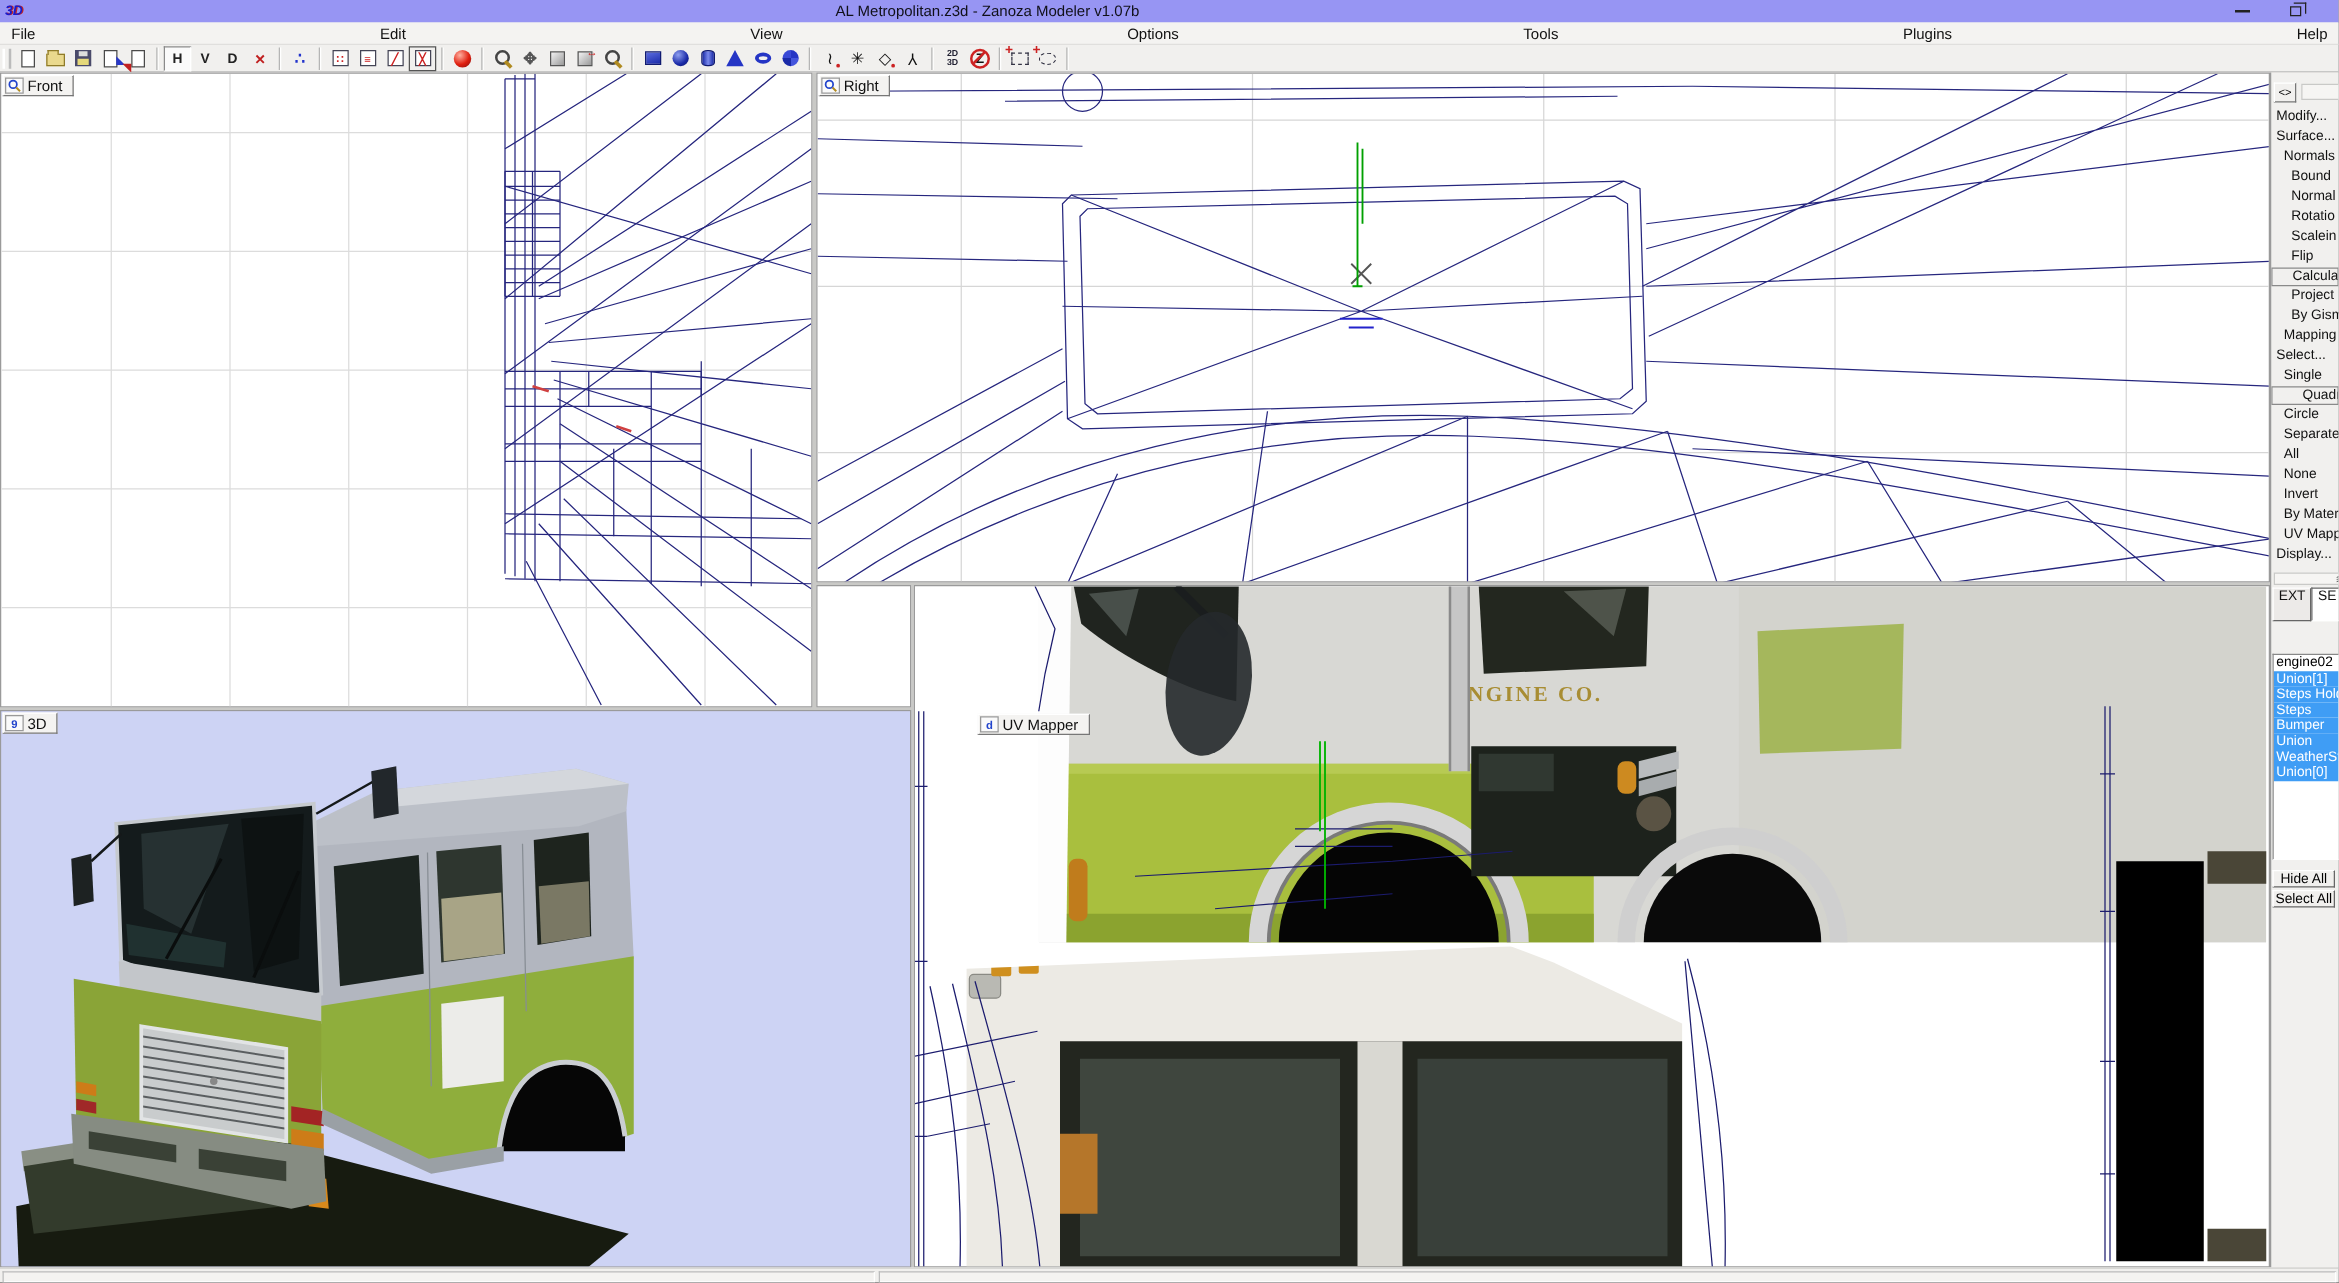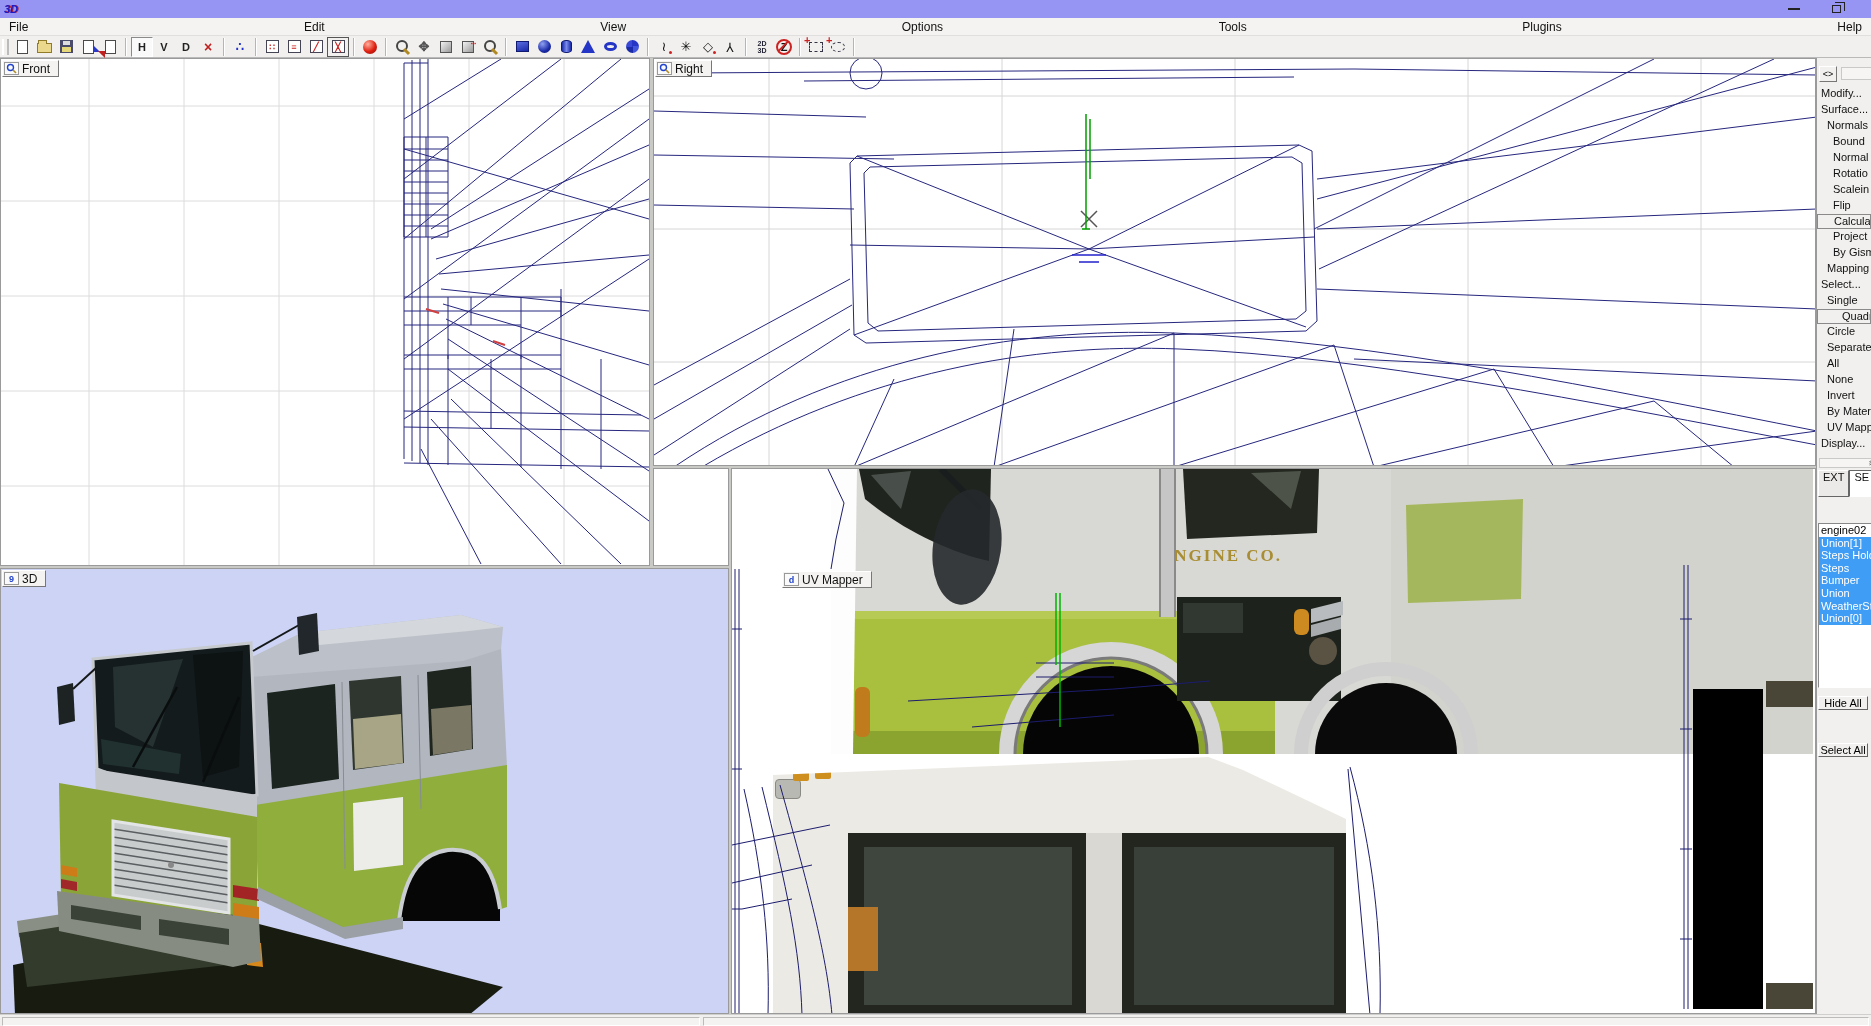--- a/index.html
+++ b/index.html
@@ -113,34 +113,35 @@
   .sb-tab{display:inline-block;height:27px;line-height:13px;padding:0 4px;border:1px solid;
     border-color:#fff #666 #666 #fff;background:#eceae8;font-size:11px;}
   .sb-tab.active{background:#fff;border-color:#666 #666 #fff #666;}
   .objbox{position:absolute;left:1px;top:465px;width:54px;height:165px;background:#fff;
     border:1px solid;border-color:#888 #fff #fff #888;overflow:hidden;}
   .obj{height:12.6px;line-height:12px;white-space:nowrap;overflow:hidden;padding-left:2px;}
   .obj.plain{background:#fff;color:#000;}
   .obj.sel{background:#3f9df5;color:#fff;}
   .sb-btn{position:absolute;left:1px;width:50px;height:14px;font-size:11px;line-height:11px;padding:0;
     background:#f1f0ee;border:1px solid;border-color:#fff #666 #666 #fff;font-family:"Liberation Sans",sans-serif;}
-  .b1{top:638px;} .b2{top:685px;}
+  .b1{top:638px;} .b2{top:654px;}
 
   
   .statusbar{position:absolute;left:0;top:1014px;width:100%;height:12px;background:#f1f0ee;border-top:1px solid #cfcfcd;}
   .statusfield{position:absolute;top:2px;height:9px;border:1px solid;border-color:#bbb #fff #fff #bbb;background:#f4f3f1;}
   .sf1{left:2px;width:698px;} .sf2{left:703px;width:1166px;}
 </style>
 </head>
 <body>
 
 <div class="screen">
 
   <div class="titlebar">
     <span class="tb-logo">3D</span>
+    <span class="tb-title">AL Metropolitan.z3d - Zanoza Modeler v1.07b</span>
     <span class="wbtn wbtn-min">
         <i></i>
       </span>
     <span class="wbtn wbtn-res">
         <i></i>
       </span>
   </div>
 
   <div class="menubar" id="menubar">
       <span class="mitem">File</span>

